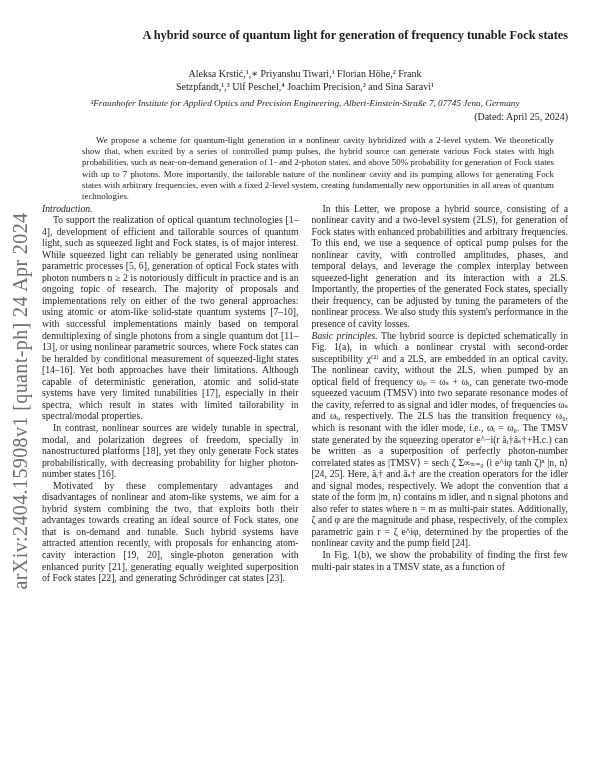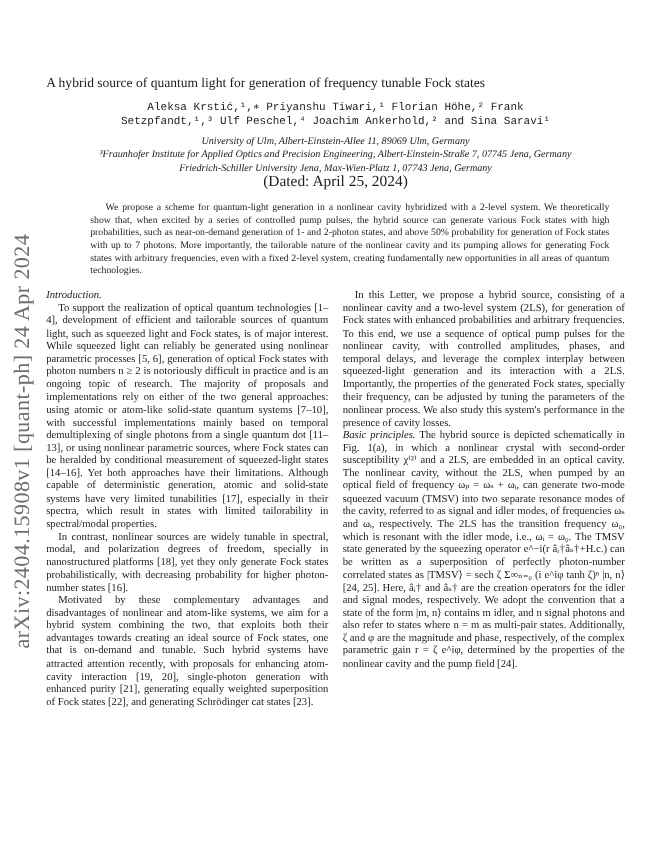--- a/index.html
+++ b/index.html
@@ -24,60 +24,58 @@
     letter-spacing:0.4px;
     color:#6e6e6e;
     white-space:nowrap;
   }
   .content {
     position:absolute;
     left:42px; top:0;
     width:526px;
   }
   .title {
-    margin-top:68px;
-    text-align:left;
-    font-weight:normal;
+    margin-top:28px;
+    text-align:right;
+    font-weight:bold;
     font-size:12.3px;
     line-height:14px;
   }
   .authors {
-    margin-top:11px;
+    margin-top:26px;
     text-align:center;
     font-size:10px;
     line-height:12.6px;
-    font-family:Liberation Mono, monospace;
   }
   .affiliations {
     margin-top:5px;
     text-align:center;
     font-style:italic;
     font-size:9.2px;
     line-height:11.8px;
   }
   .dated {
-    text-align:center;
+    text-align:right;
     font-style:normal;
-    font-size:14px;
+    font-size:10px;
     line-height:11.8px;
     margin-top:1px;
   }
   .abstract {
     margin-top:9px;
     padding-left:40px;
     padding-right:14px;
     font-size:8.9px;
     line-height:11.3px;
     text-align:justify;
   }
   .abstract .abs-text { text-indent:14px; display:block;margin-top:12px; }
   .columns {
     display:flex;
     gap:13px;
-    margin-top:12px;
     justify-content:space-between;
   }
   .col {
     width:256.5px;
     font-size:9.7px;
     line-height:11.55px;
     text-align:justify;
   }
   .col p { margin:0; }
   .col p.indent { text-indent:11px; }
@@ -90,46 +88,45 @@
 <div class="page">
 
   <div class="stamp">arXiv:2404.15908v1 [quant-ph] 24 Apr 2024</div>
 
   <div class="content">
 
     <div class="title">A hybrid source of quantum light for generation of frequency tunable Fock states</div>
 
     <div class="authors">
       <div>Aleksa Krstić,¹,∗ Priyanshu Tiwari,¹ Florian Höhe,² Frank</div>
-      <div>Setzpfandt,¹,³ Ulf Peschel,⁴ Joachim Ankerhold,² and Sina Saravi¹</div>
+      <div>Setzpfandt,¹,³ Ulf Peschel,⁴ Joachim Precision,² and Sina Saravi¹</div>
     </div>
 
     <div class="affiliations">
-      <div>University of Ulm, Albert-Einstein-Allee 11, 89069 Ulm, Germany</div>
       <div>³Fraunhofer Institute for Applied Optics and Precision Engineering, Albert-Einstein-Straße 7, 07745 Jena, Germany</div>
-      <div>Friedrich-Schiller University Jena, Max-Wien-Platz 1, 07743 Jena, Germany</div>
       <div class="dated">(Dated: April 25, 2024)</div>
     </div>
 
     <div class="abstract">
       <span class="abs-text">We propose a scheme for quantum-light generation in a nonlinear cavity hybridized with a 2-level system. We theoretically show that, when excited by a series of controlled pump pulses, the hybrid source can generate various Fock states with high probabilities, such as near-on-demand generation of 1- and 2-photon states, and above 50% probability for generation of Fock states with up to 7 photons. More importantly, the tailorable nature of the nonlinear cavity and its pumping allows for generating Fock states with arbitrary frequencies, even with a fixed 2-level system, creating fundamentally new opportunities in all areas of quantum technologies.</span>
     </div>
 
     <div class="columns">
 
       <div class="col">
         <div class="sec-head">Introduction.</div>
         <p class="indent">To support the realization of optical quantum technologies [1–4], development of efficient and tailorable sources of quantum light, such as squeezed light and Fock states, is of major interest. While squeezed light can reliably be generated using nonlinear parametric processes [5, 6], generation of optical Fock states with photon numbers n ≥ 2 is notoriously difficult in practice and is an ongoing topic of research. The majority of proposals and implementations rely on either of the two general approaches: using atomic or atom-like solid-state quantum systems [7–10], with successful implementations mainly based on temporal demultiplexing of single photons from a single quantum dot [11–13], or using nonlinear parametric sources, where Fock states can be heralded by conditional measurement of squeezed-light states [14–16]. Yet both approaches have their limitations. Although capable of deterministic generation, atomic and solid-state systems have very limited tunabilities [17], especially in their spectra, which result in states with limited tailorability in spectral/modal properties.</p>
         <p class="indent">In contrast, nonlinear sources are widely tunable in spectral, modal, and polarization degrees of freedom, specially in nanostructured platforms [18], yet they only generate Fock states probabilistically, with decreasing probability for higher photon-number states [16].</p>
         <p class="indent">Motivated by these complementary advantages and disadvantages of nonlinear and atom-like systems, we aim for a hybrid system combining the two, that exploits both their advantages towards creating an ideal source of Fock states, one that is on-demand and tunable. Such hybrid systems have attracted attention recently, with proposals for enhancing atom-cavity interaction [19, 20], single-photon generation with enhanced purity [21], generating equally weighted superposition of Fock states [22], and generating Schrödinger cat states [23].</p>
       </div>
 
       <div class="col">
         <p class="indent">In this Letter, we propose a hybrid source, consisting of a nonlinear cavity and a two-level system (2LS), for generation of Fock states with enhanced probabilities and arbitrary frequencies. To this end, we use a sequence of optical pump pulses for the nonlinear cavity, with controlled amplitudes, phases, and temporal delays, and leverage the complex interplay between squeezed-light generation and its interaction with a 2LS. Importantly, the properties of the generated Fock states, specially their frequency, can be adjusted by tuning the parameters of the nonlinear process. We also study this system's performance in the presence of cavity losses.</p>
         <p><i class="lead">Basic principles.</i>
 <span>The hybrid source is depicted schematically in Fig. 1(a), in which a nonlinear crystal with second-order susceptibility χ⁽²⁾ and a 2LS, are embedded in an optical cavity. The nonlinear cavity, without the 2LS, when pumped by an optical field of frequency ωₚ = ωₛ + ωᵢ, can generate two-mode squeezed vacuum (TMSV) into two separate resonance modes of the cavity, referred to as signal and idler modes, of frequencies ωₛ and ωᵢ, respectively. The 2LS has the transition frequency ω₀, which is resonant with the idler mode, i.e., ωᵢ = ω₀. The TMSV state generated by the squeezing operator e^−i(r âᵢ†âₛ†+H.c.) can be written as a superposition of perfectly photon-number correlated states as |TMSV⟩ = sech ζ Σ∞ₙ₌₀ (i e^iφ tanh ζ)ⁿ |n, n⟩ [24, 25]. Here, âᵢ† and âₛ† are the creation operators for the idler and signal modes, respectively. We adopt the convention that a state of the form |m, n⟩ contains m idler, and n signal photons and also refer to states where n = m as multi-pair states. Additionally, ζ and φ are the magnitude and phase, respectively, of the complex parametric gain r = ζ e^iφ, determined by the properties of the nonlinear cavity and the pump field [24].</span></p>
+        <p class="indent">In Fig. 1(b), we show the probability of finding the first few multi-pair states in a TMSV state, as a function of</p>
       </div>
 
     </div>
 
   </div>
 
 </div>
 
 </body></html>

